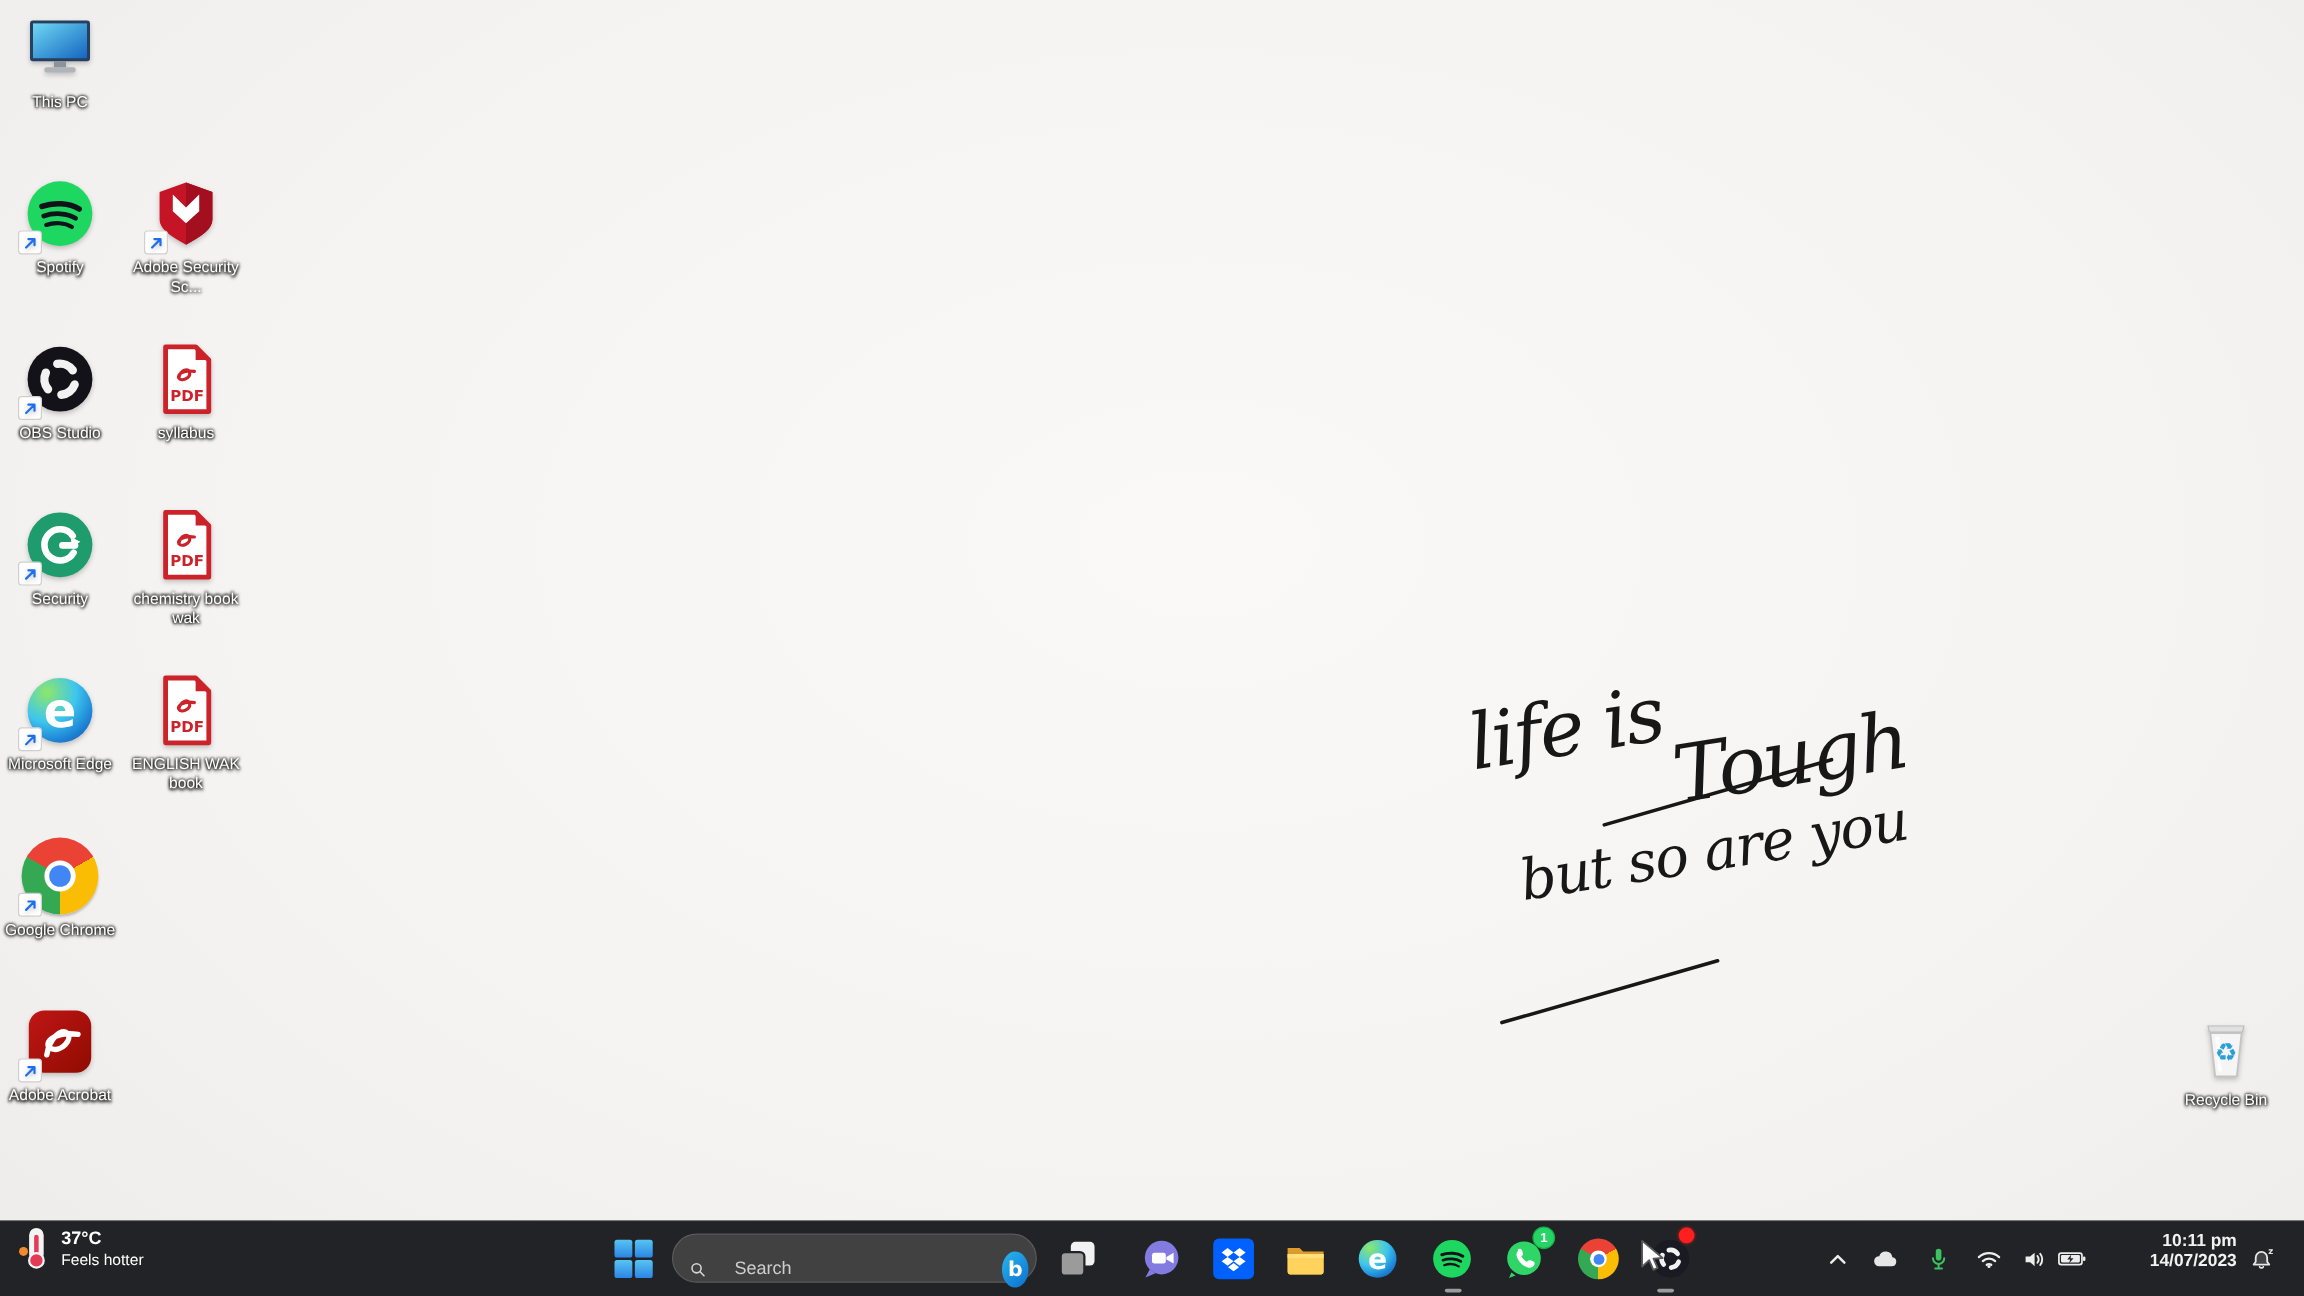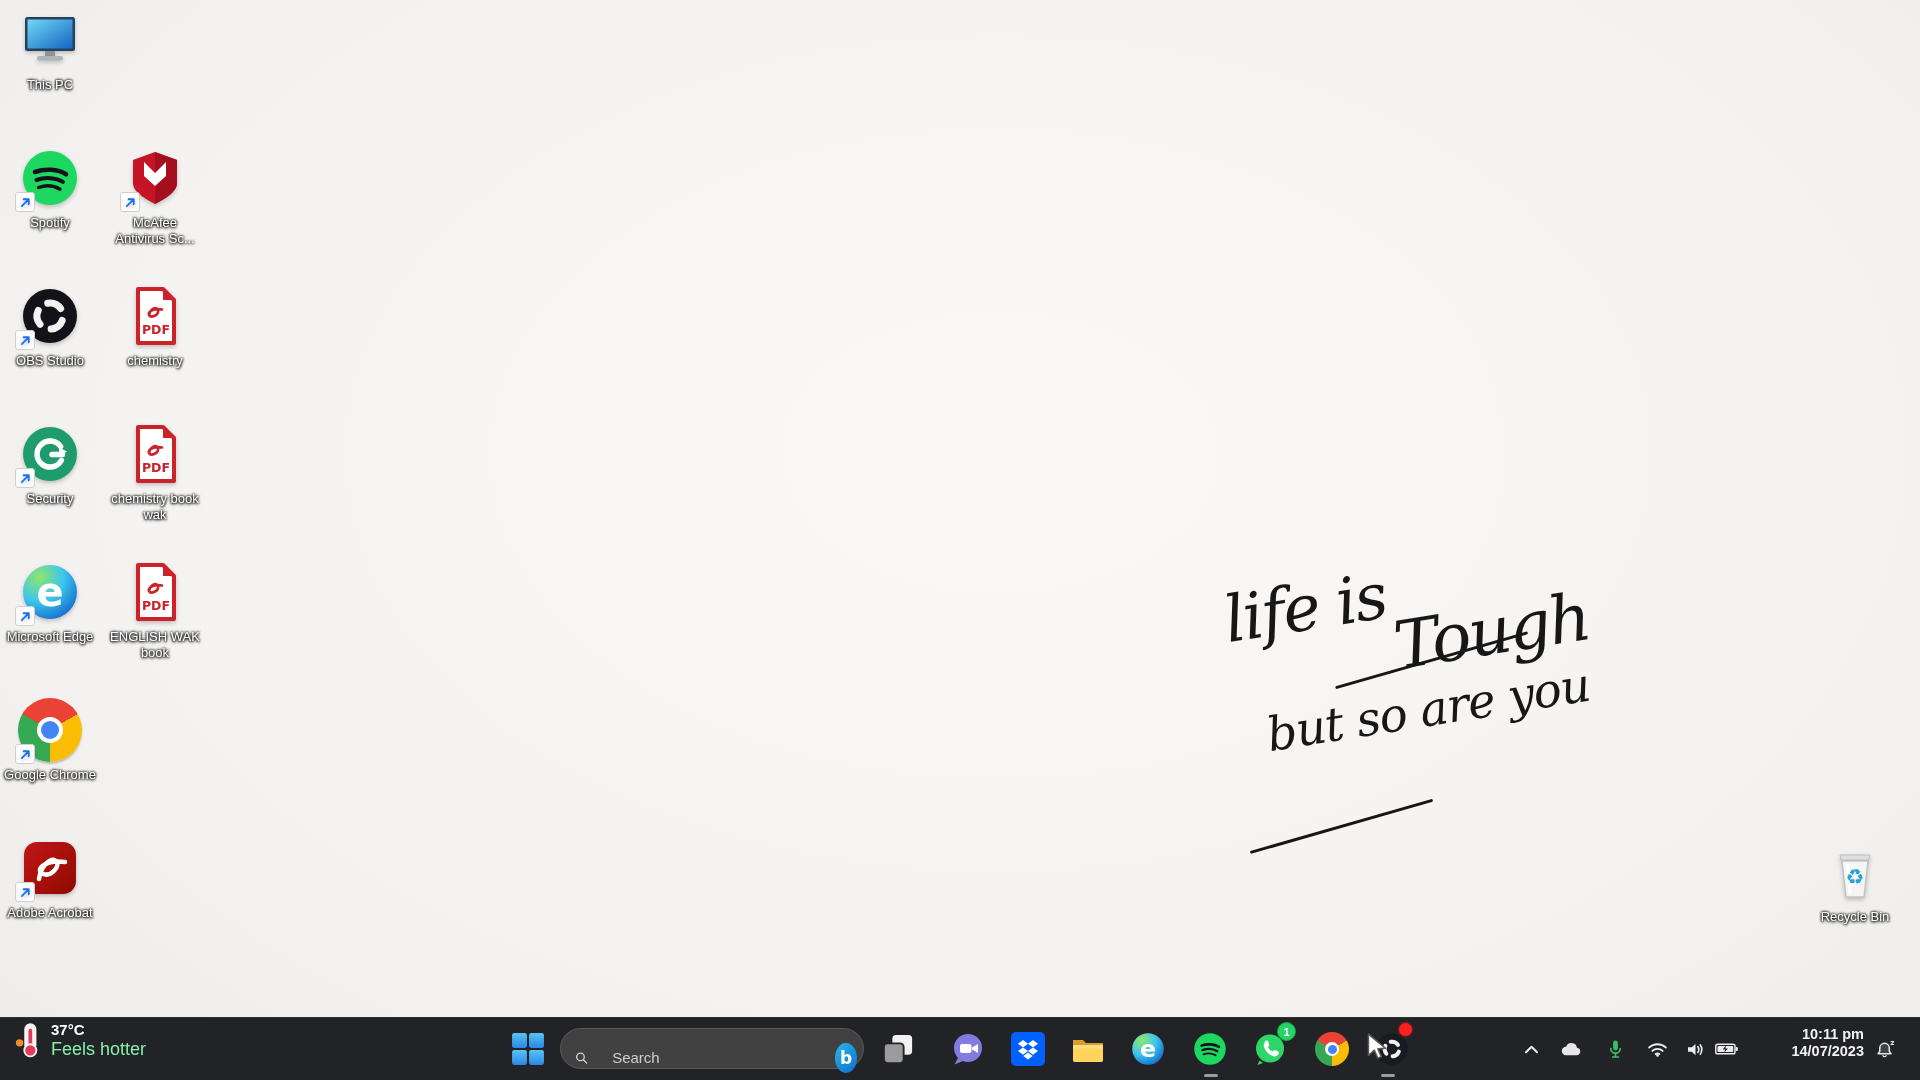--- a/index.html
+++ b/index.html
@@ -25,21 +25,21 @@
     border-radius:3px;border:1px solid #cfcfcf;display:flex;align-items:center;justify-content:center;}
   .lbl{margin-top:5px;font-size:13px;line-height:1.25;color:#fff;
     text-shadow:-1px -1px 2px rgba(0,0,0,.55),1px -1px 2px rgba(0,0,0,.55),
                 -1px 1px 2px rgba(0,0,0,.6),1px 1px 2px rgba(0,0,0,.6),0 2px 3px rgba(0,0,0,.45);}
 
   
   .taskbar{position:absolute;left:0;right:0;bottom:0;height:62px;background:#222326;
     border-top:1px solid rgba(255,255,255,.06);}
   .weather{position:absolute;left:14px;top:2px;display:flex;align-items:center;gap:9px;cursor:pointer;}
   .wtemp{font-size:15px;font-weight:bold;color:#ffffff;line-height:1.2;}
-  .wcond{font-size:18px;color:#86efac;line-height:1.2;}
+  .wcond{font-size:13px;color:#ffffff;line-height:1.2;}
   .tb{position:absolute;top:9px;width:44px;height:44px;border:none;background:transparent;
     border-radius:6px;display:flex;align-items:center;justify-content:center;padding:0;cursor:pointer;}
   .searchpill{position:absolute;left:560px;top:10px;width:304px;height:41px;border-radius:21px;
     background:#414141;border:1px solid #5a5a5a;display:flex;align-items:center;box-sizing:border-box;
     padding:18px 6px 0 14px;gap:22px;}
   .searchpill input{flex:1;background:transparent;border:none;outline:none;color:#e5e5e5;
     font-size:15px;font-family:"Liberation Sans",sans-serif;}
   .searchpill input::placeholder{color:#cdcdcd;}
   .bing{width:30px;height:30px;border-radius:50%;background:linear-gradient(135deg,#2ab6ec,#0b6fd0);
     color:#fff;font-weight:bold;font-size:17px;display:flex;align-items:center;justify-content:center;
@@ -112,21 +112,21 @@
       <path d="M32 6 L54 14 V37 C54 45 45 51 32 58 C19 51 10 45 10 37 V14 Z" fill="#c41425"></path>
       <path d="M32 6 L54 14 V37 C54 45 45 51 32 58 Z" fill="#a30f1e"></path>
       <path d="M21 16 L32 27 L43 16 V30 L32 40 L21 30 Z" fill="#ffffff"></path>
     </svg>
     <span class="sc">
       <svg viewBox="0 0 14 14" width="13" height="13">
             <path d="M3 11 L10 4 M5 3.5 H10.5 V9" stroke="#1e6ff0" stroke-width="2" fill="none" stroke-linecap="round" stroke-linejoin="round"></path>
           </svg>
     </span>
       </div>
-    <div class="lbl">McAfee Antivirus Sc...</div>
+    <div class="lbl">Adobe Security Sc...</div>
   </div>
 
   <div class="dicon" style="left:2px;top:284px">
     <div class="art">
         <svg viewBox="0 0 64 64" width="64" height="64">
       <circle cx="32" cy="32" r="27" fill="#121218"></circle>
       <g stroke="#f2f2f2" stroke-width="7" fill="none" stroke-linecap="round">
         <path d="M29.7 19.2 A13 13 0 0 1 42.65 24.55"></path>
         <path d="M22.04 40.36 A13 13 0 0 1 20.22 26.5"></path>
         <path d="M44.2 36.45 A13 13 0 0 1 33.13 44.95"></path>
@@ -143,21 +143,21 @@
 
   <div class="dicon" style="left:107px;top:284px">
     <div class="art">
         <svg viewBox="0 0 64 64" width="64" height="64">
       <path d="M15 5 H40 L51 16 V59 H15 Z" fill="#ffffff" stroke="#cc2229" stroke-width="4" stroke-linejoin="round"></path>
       <path d="M40 5 L51 16 H40 Z" fill="#cc2229"></path>
       <path d="M26 31 c1.5-7 8-9 9-4.5 c1 4.5-7 8-9 4.5 c-1.6-3 4-7 13-5.5" stroke="#cc2229" stroke-width="2.6" fill="none" stroke-linecap="round"></path>
       <text x="33" y="50" font-size="12.5" font-weight="bold" fill="#cc2229" text-anchor="middle" font-family="DejaVu Sans">PDF</text>
     </svg>
       </div>
-    <div class="lbl">chemistry</div>
+    <div class="lbl">syllabus</div>
   </div>
 
   <div class="dicon" style="left:2px;top:422px">
     <div class="art">
         <svg viewBox="0 0 64 64" width="64" height="64">
       <circle cx="32" cy="32" r="27" fill="#1f9c6d"></circle>
       <path d="M42.6 24.5 A13 13 0 1 0 43.3 38.5" stroke="#fff" stroke-width="5.5" fill="none" stroke-linecap="round"></path>
       <path d="M34 32.5 H44.5" stroke="#fff" stroke-width="5.5" fill="none" stroke-linecap="round"></path>
       <path d="M41 25.5 L49 29.5 L41.5 34 Z" fill="#fff"></path>
     </svg>

